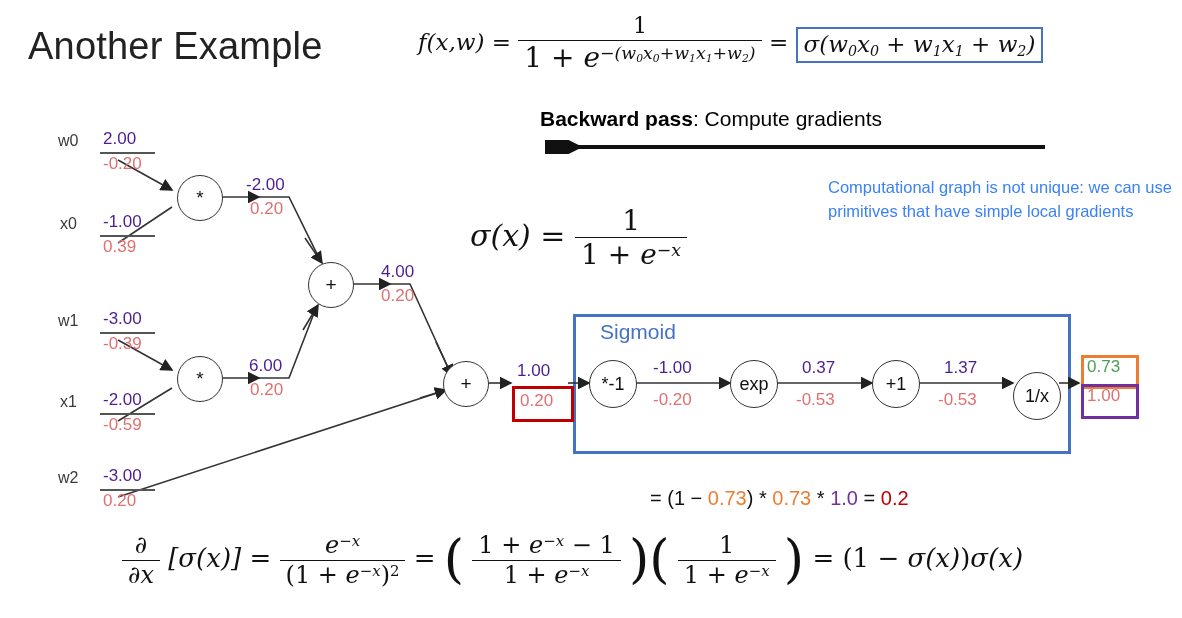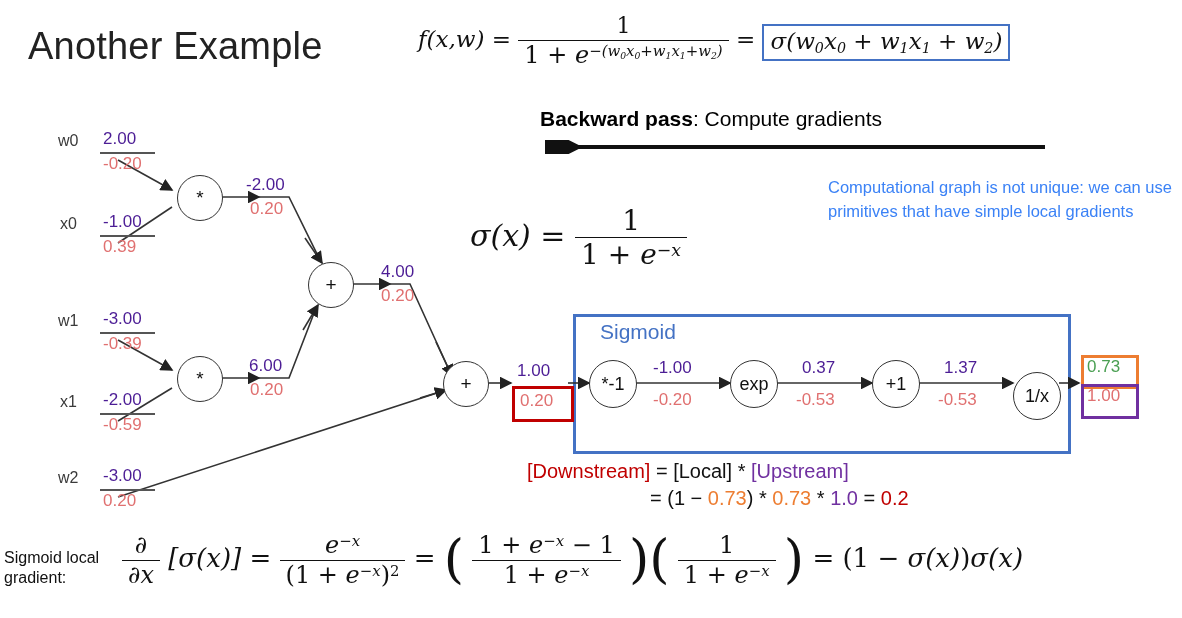--- a/index.html
+++ b/index.html
@@ -27,21 +27,21 @@
   .mathup{font-style:normal;}
   .frac{display:inline-block; vertical-align:middle; text-align:center; line-height:1.12;}
   .frac > .num{display:block; padding:0 6px 1px 6px;}
   .frac > .den{display:block; border-top:1.6px solid #111; padding:1px 6px 0 6px;}
   sub{font-size:.62em; vertical-align:-0.28em;}
   sup{font-size:.62em; vertical-align:0.45em;}
 
   
   #topformula{left:418px; top:14px; font-size:23px;}
   #topformula .frac .num{font-size:22px;}
-  #topformula .frac .den{font-size:24px;}
+  #topformula .frac .den{font-size:28px;}
   #sigmabox{
     display:inline-block;
     border:2.5px solid #4472c4;
     padding:2px 6px 3px 6px;
     background:#fff;
     position:relative; top:2px;
   }
 
   
   #bpwrap{left:540px; top:107px; width:560px;}
@@ -249,31 +249,24 @@
   <div class="abs val bwd" style="left:796px;top:390px;">-0.53</div>
 
   <div class="abs val fwd" style="left:944px;top:358px;">1.37</div>
   <div class="abs val bwd" style="left:938px;top:390px;">-0.53</div>
 
   <div class="abs" id="orangebox"></div>
   <div class="abs" id="purplebox"></div>
   <div class="abs val" id="orangeval">0.73</div>
   <div class="abs val" id="purpleval">1.00</div>
 
-  <div class="abs" id="dsline1">
-    <span class="c-down">[Downstream]</span><span class="c-local"> = </span><span class="c-local">[Local]</span><span class="c-local"> * </span><span class="c-up">[Upstream]</span>
-  </div>
   <div class="abs" id="dsline2">
     <span class="c-local">= (1 − </span><span class="c-orange">0.73</span><span class="c-local">) * </span><span class="c-orange">0.73</span><span class="c-local"> * </span><span class="c-up">1.0</span><span class="c-local"> = </span><span class="c-down">0.2</span>
   </div>
 
-  <div class="abs" id="botlabel">
-    <div>Sigmoid local</div>
-    <div>gradient:</div>
-  </div>
 
   <div class="abs math" id="botformula">
     <span class="frac">
       <span class="num">∂</span>
       <span class="den">∂x</span>
     </span>
     <span>[σ(x)]</span>
     <span class="mathup"> = </span>
     <span class="frac">
       <span class="num"><span class="math">e</span><sup class="math">−x</sup></span>

